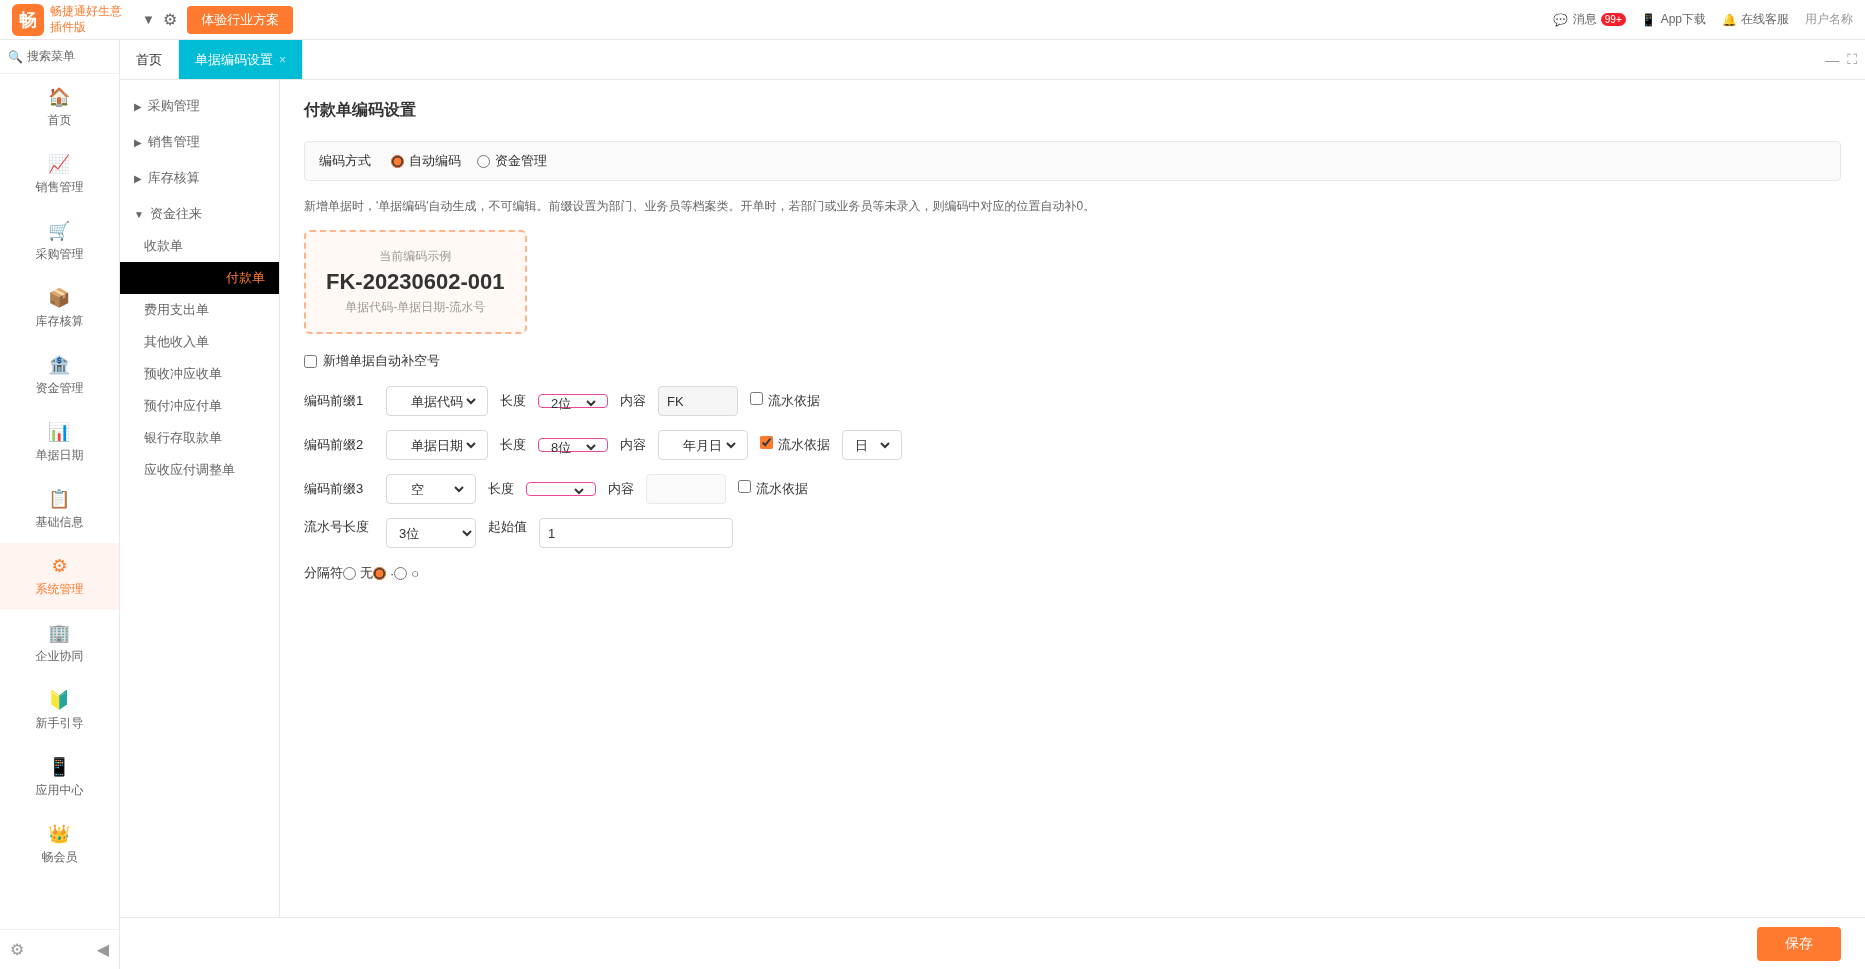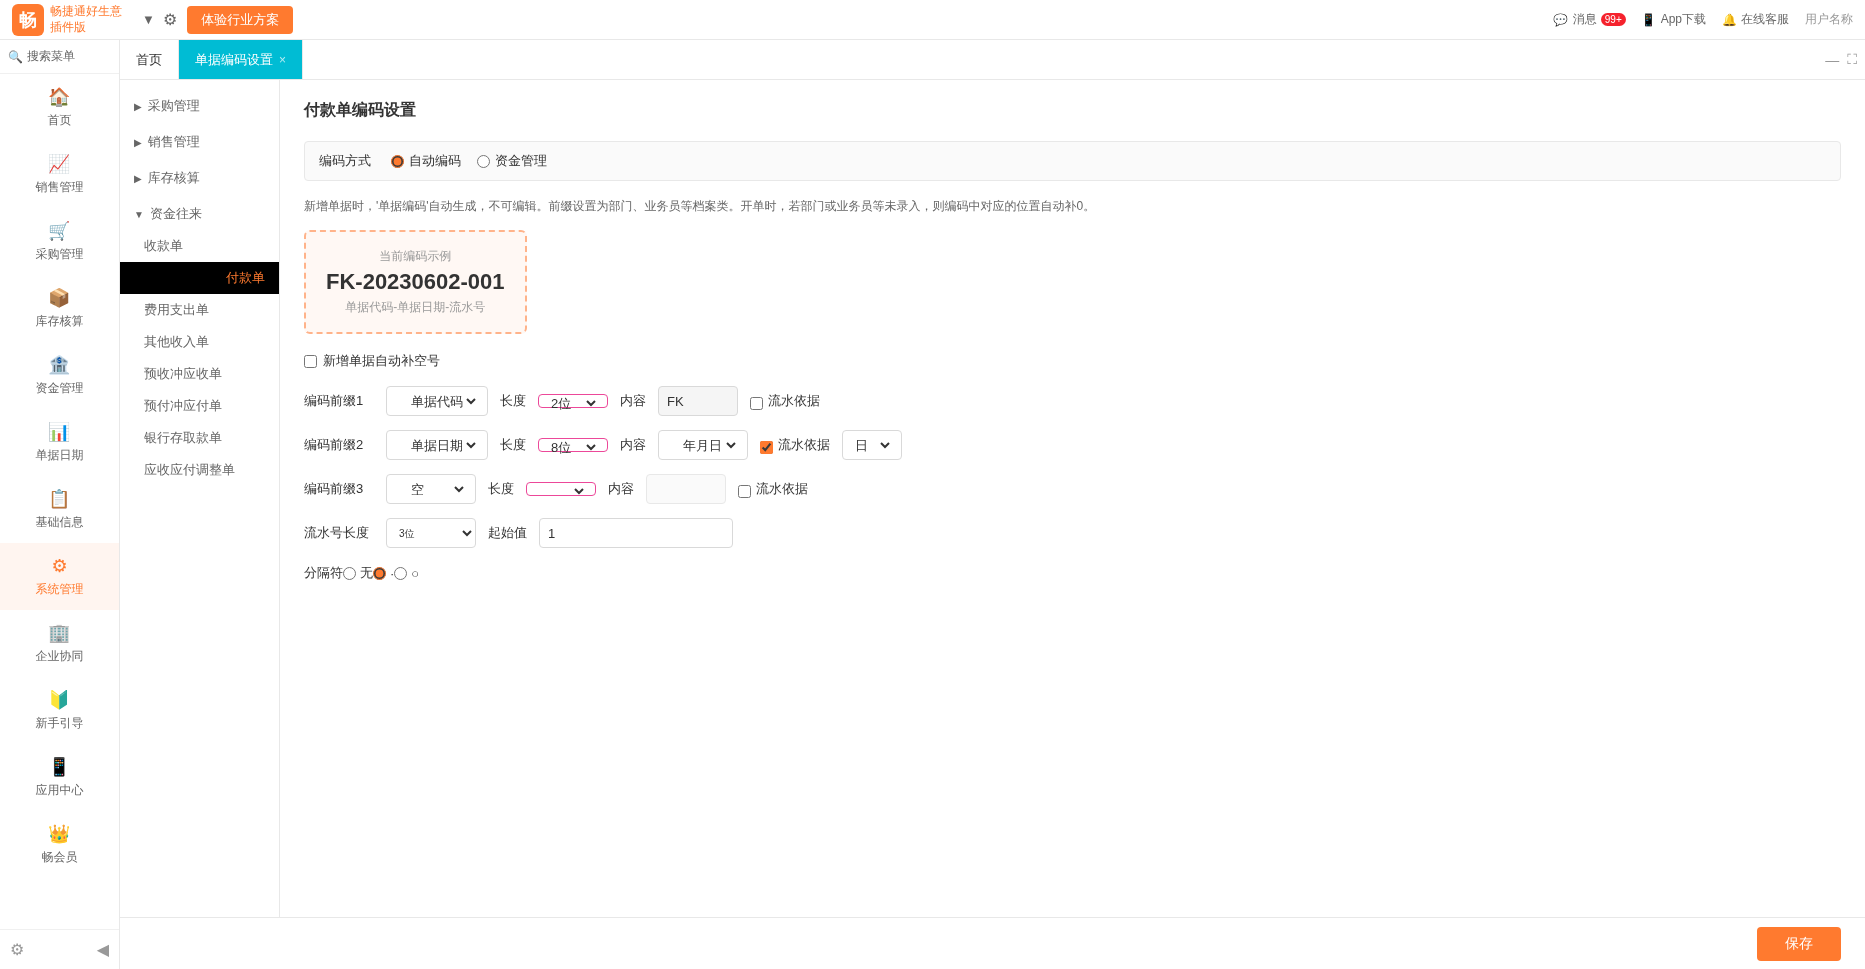--- a/index.html
+++ b/index.html
@@ -83,29 +83,29 @@
     
     .config-row { display: flex; align-items: center; gap: 12px; margin-bottom: 14px; flex-wrap: wrap; }
     .config-label { font-size: 13px; color: #333; width: 70px; flex-shrink: 0; }
     .config-select { height: 30px; border: 1px solid #d9d9d9; border-radius: 4px; padding: 0 8px; font-size: 13px; color: #333; background: #fff; display: flex; align-items: center; justify-content: space-between; cursor: pointer; gap: 6px; min-width: 90px; }
     .config-select select { border: none; outline: none; background: transparent; font-size: 13px; color: #333; cursor: pointer; width: 100%; margin-left: 12px; }
     .length-label { font-size: 13px; color: #333; flex-shrink: 0; }
     .length-select { height: 14px; border: 1px solid #ec4899; border-radius: 4px; padding: 0 8px; font-size: 13px; color: #333; background: #fff; min-width: 70px; display: flex; align-items: flex-start; }
     .length-select select { border: none; outline: none; background: transparent; font-size: 13px; color: #333; width: 100%; }
     .content-label { font-size: 13px; color: #333; flex-shrink: 0; }
     .content-input { height: 30px; border: 1px solid #d9d9d9; border-radius: 4px; padding: 0 8px; font-size: 13px; color: #333; background: #f5f5f5; min-width: 80px; display: flex; align-items: center; }
-    .waterflow-check { display: flex; align-items: flex-end; gap: 5px; font-size: 13px; color: #333; }
+    .waterflow-check { display: flex; align-items: flex-start; gap: 5px; font-size: 13px; color: #333; }
     .waterflow-check input[type=checkbox] { accent-color: #ff7a2f; }
     .day-select { height: 30px; border: 1px solid #d9d9d9; border-radius: 4px; padding: 0 8px; font-size: 13px; color: #333; background: #fff; min-width: 60px; display: flex; align-items: center; }
     .day-select select { border: none; outline: none; background: transparent; font-size: 13px; color: #333; width: 100%; }
 
     
-    .serial-row { display: flex; align-items: center; gap: 12px; margin-bottom: 16px; }
+    .serial-row { display: flex; align-items: flex-start; gap: 12px; margin-bottom: 16px; }
     .serial-select { height: 30px; border: 1px solid #d9d9d9; border-radius: 4px; min-width: 90px; display: flex; align-items: center; }
-    .serial-select select { border: none; outline: none; background: transparent; font-size: 10px; color: #333; padding: 0 8px; width: 100%; height: 100%; }
+    .serial-select select { border: none; outline: none; background: transparent; font-size: 13px; color: #333; padding: 0 8px; width: 100%; height: 100%; }
     .start-label { font-size: 13px; color: #333; }
     .start-input { height: 30px; border: 1px solid #d9d9d9; border-radius: 4px; padding: 0 8px; font-size: 13px; color: #333; min-width: 80px; }
 
     
     .separator-row { display: flex; align-items: center; margin-bottom: 28px; font-size: 13px; color: #333; }
     .separator-row input[type=radio] { accent-color: #ff7a2f; }
 
     
     .form-footer { position: absolute; bottom: 0; left: 120px; right: 0; height: 52px; background: #fff; border-top: 1px solid #e8e8e8; display: flex; align-items: center; justify-content: flex-end; padding: 0 24px; }
     .save-btn { background: #ff7a2f; color: #fff; border: none; border-radius: 4px; padding: 8px 28px; font-size: 14px; cursor: pointer; }

